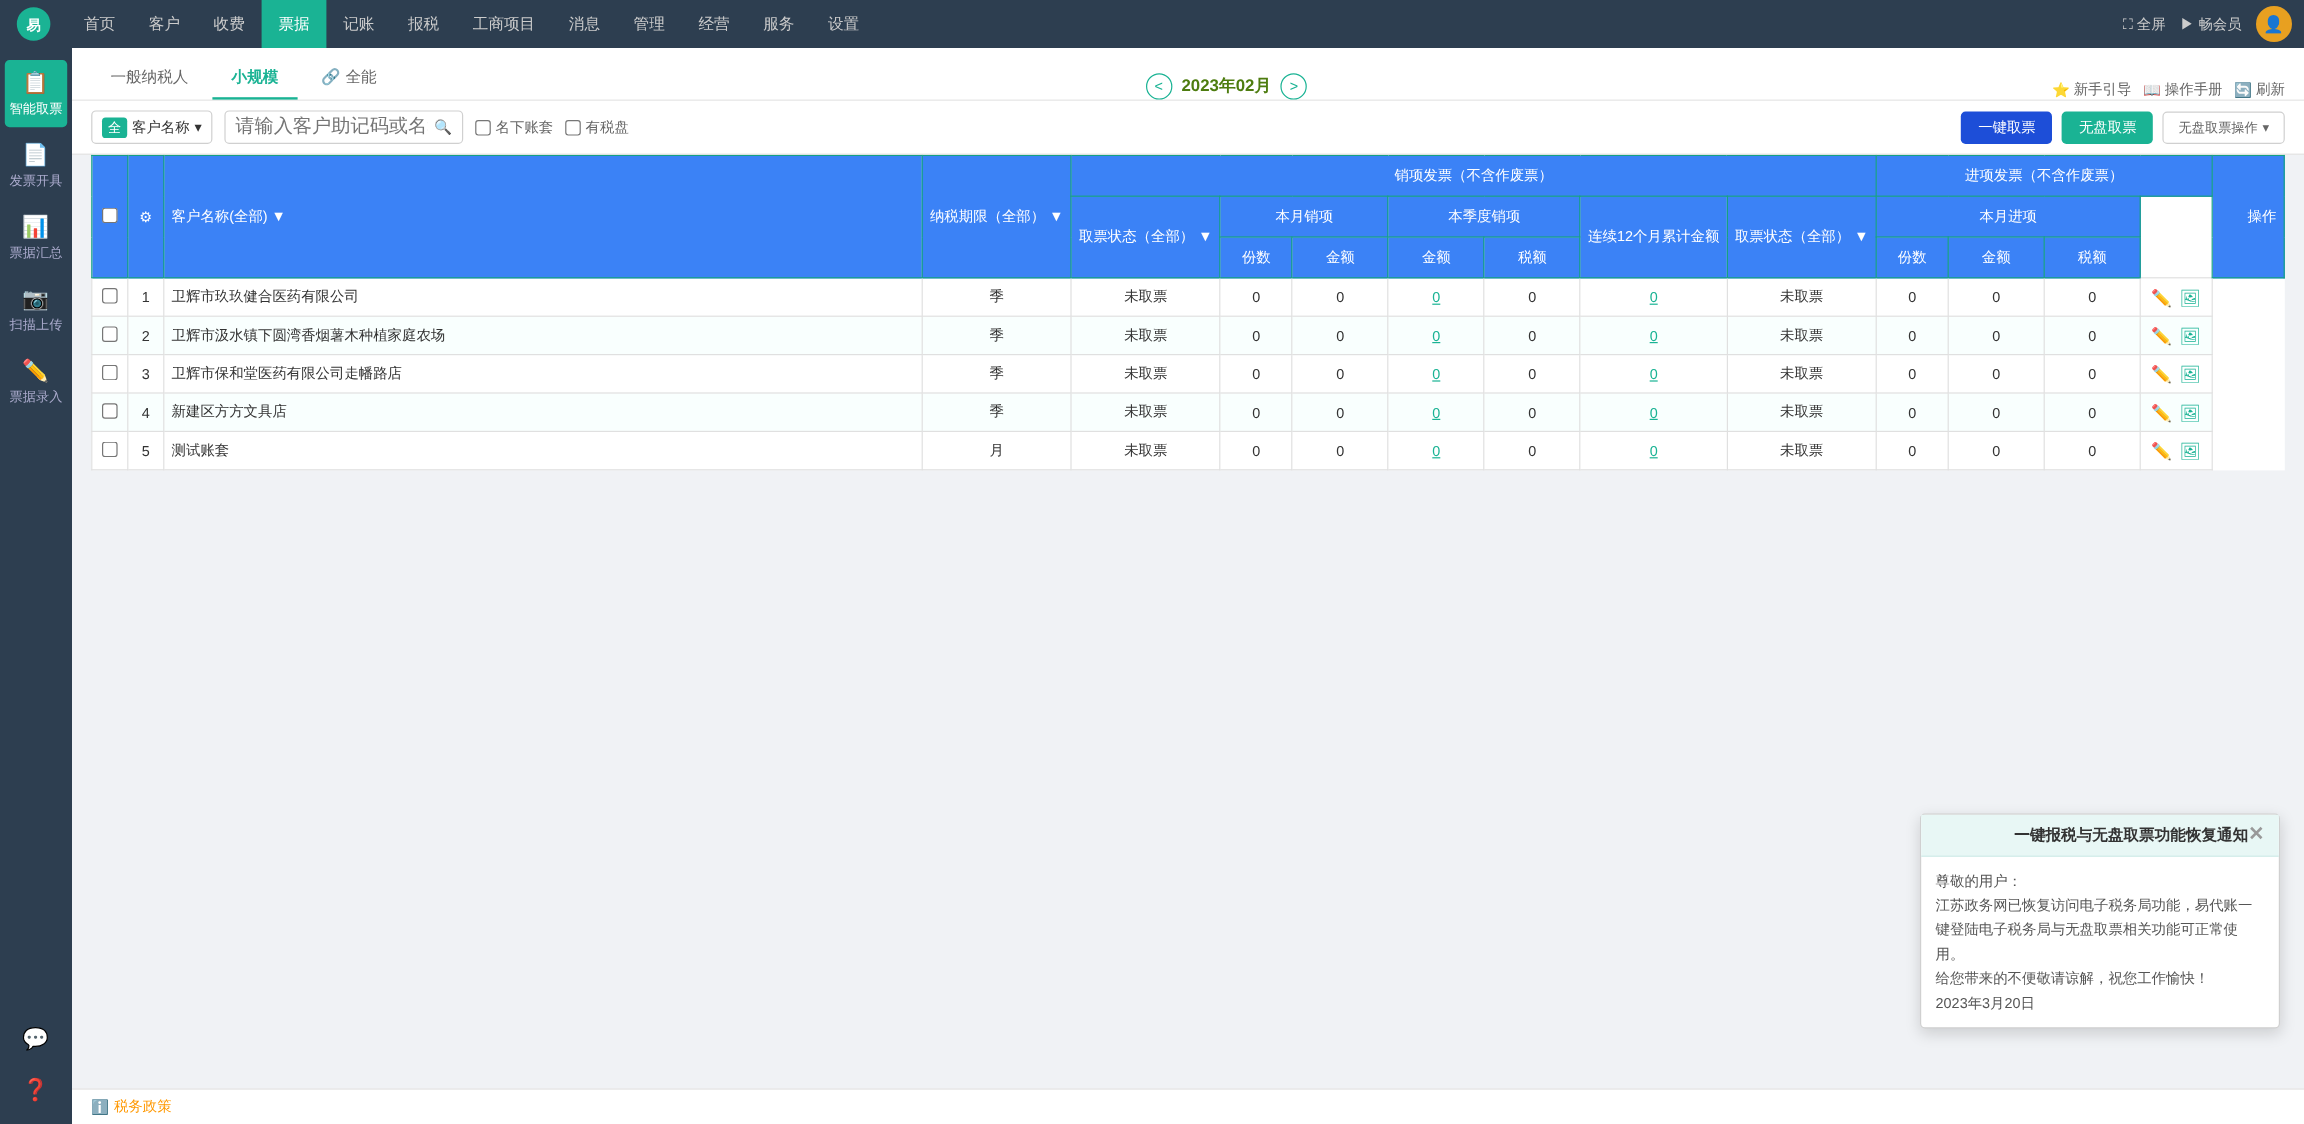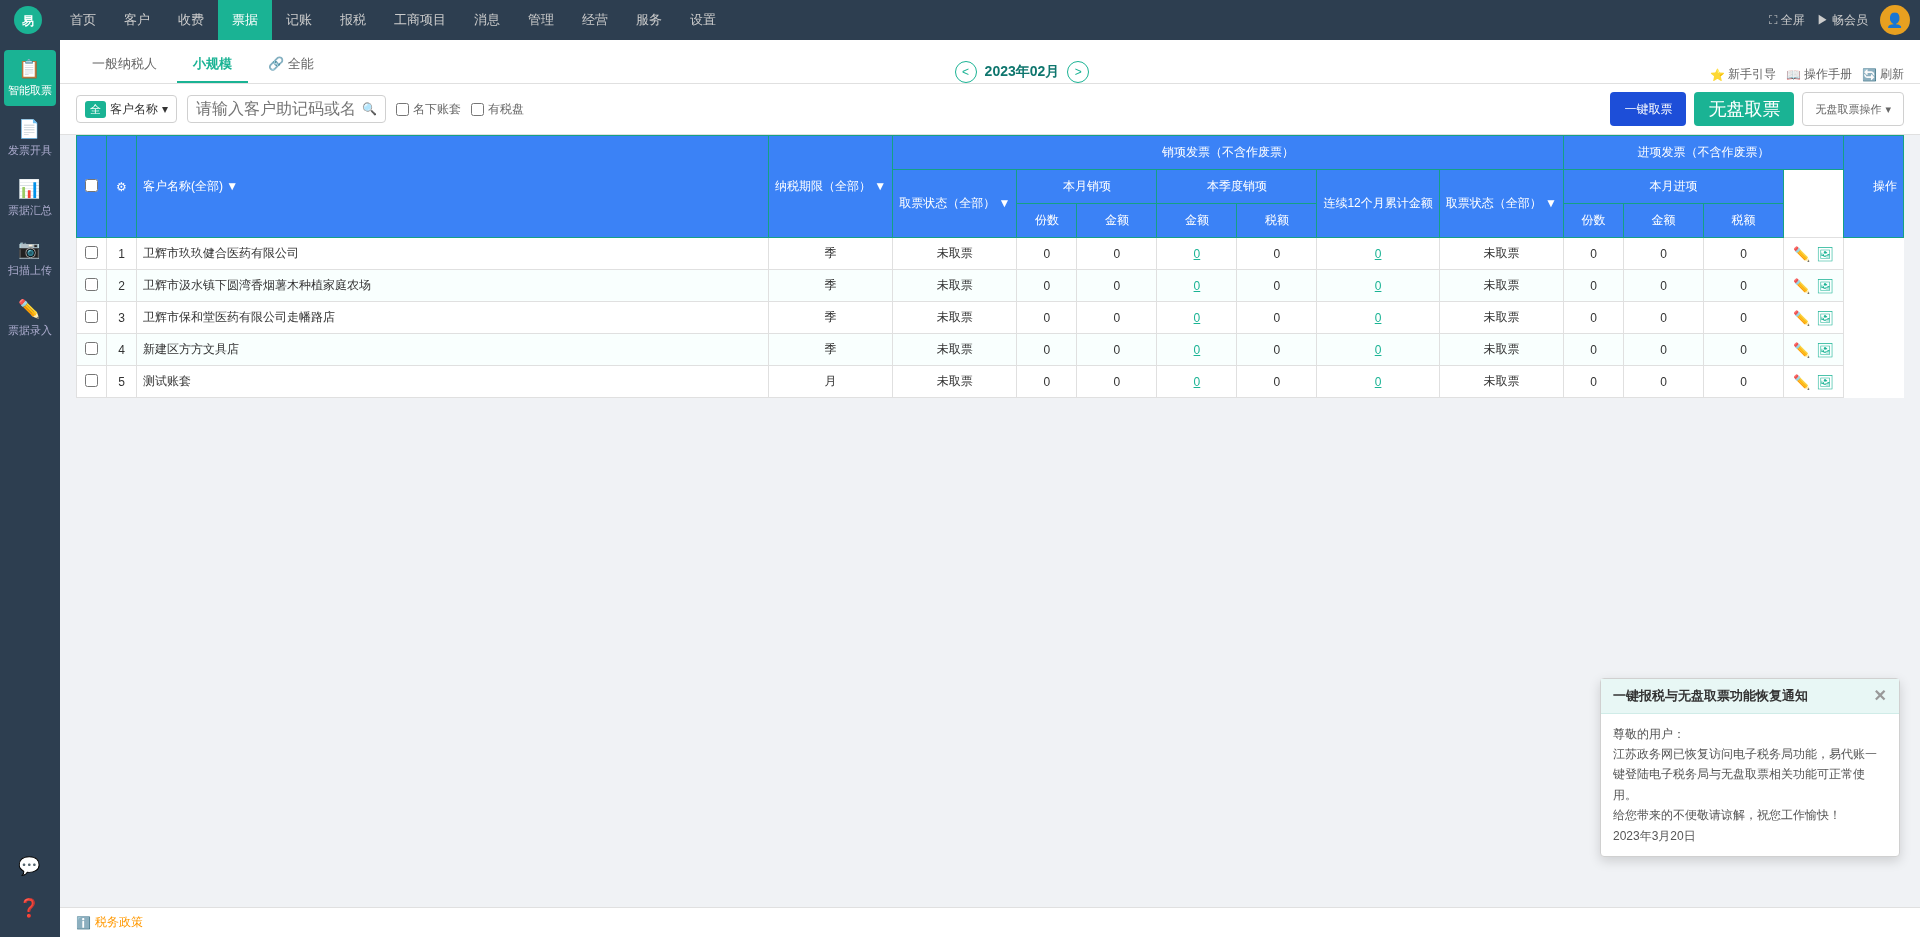--- a/index.html
+++ b/index.html
@@ -135,21 +135,21 @@
     .period-nav .period-btn {
       width: 22px; height: 22px;
       border-radius: 50%;
       border: 1px solid #1ab394;
       background: #fff;
       color: #1ab394;
       cursor: pointer;
       display: flex; align-items: center; justify-content: center;
       font-size: 12px;
     }
-    .period-nav .period-label { color: #0f766e; font-size: 14px; font-weight: bold; }
+    .period-nav .period-label { color: #4d7c0f; font-size: 14px; font-weight: bold; }
     .select-box {
       display: flex;
       align-items: center;
       border: 1px solid #d0d0d0;
       border-radius: 4px;
       padding: 3px 8px;
       background: #fff;
       cursor: pointer;
       gap: 4px;
       font-size: 12px;
@@ -198,21 +198,21 @@
       font-size: 12px;
       white-space: nowrap;
     }
     .btn-teal {
       background: #1ab394;
       color: #fff;
       border: none;
       border-radius: 4px;
       padding: 5px 14px;
       cursor: pointer;
-      font-size: 18px;
+      font-size: 12px;
       white-space: nowrap;
     }
     .btn-outline {
       background: #fff;
       color: #666;
       border: 1px solid #d0d0d0;
       border-radius: 4px;
       padding: 5px 12px;
       cursor: pointer;
       font-size: 11px;
@@ -279,21 +279,21 @@
       z-index: 200;
     }
     .notification-header {
       background: #e8f7f5;
       padding: 8px 12px;
       font-weight: bold;
       font-size: 13px;
       color: #333;
       border-bottom: 1px solid #d0ece8;
       display: flex;
-      justify-content: space-between;
+      justify-content: flex-end;
       align-items: center;
     }
     .notification-body {
       padding: 10px 12px;
       font-size: 12px;
       color: #555;
       line-height: 1.7;
       max-height: 160px;
       overflow: auto;
     }

